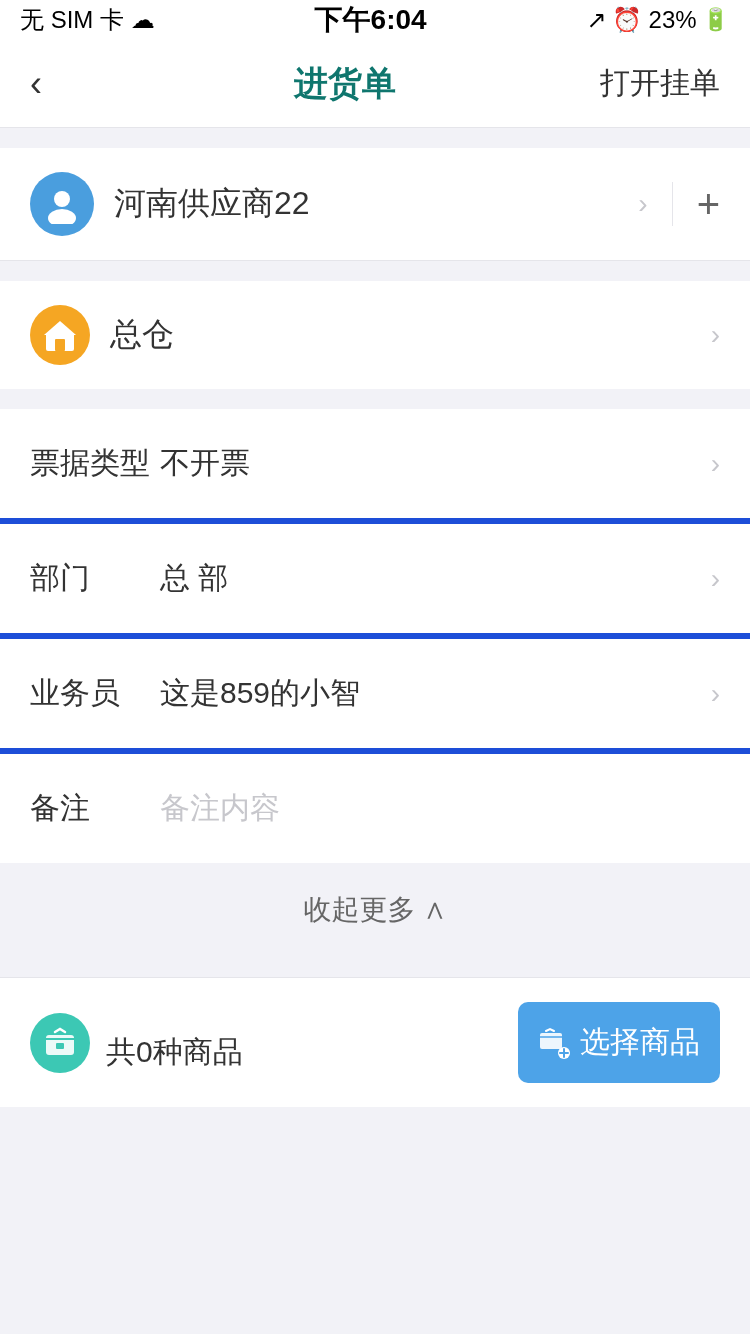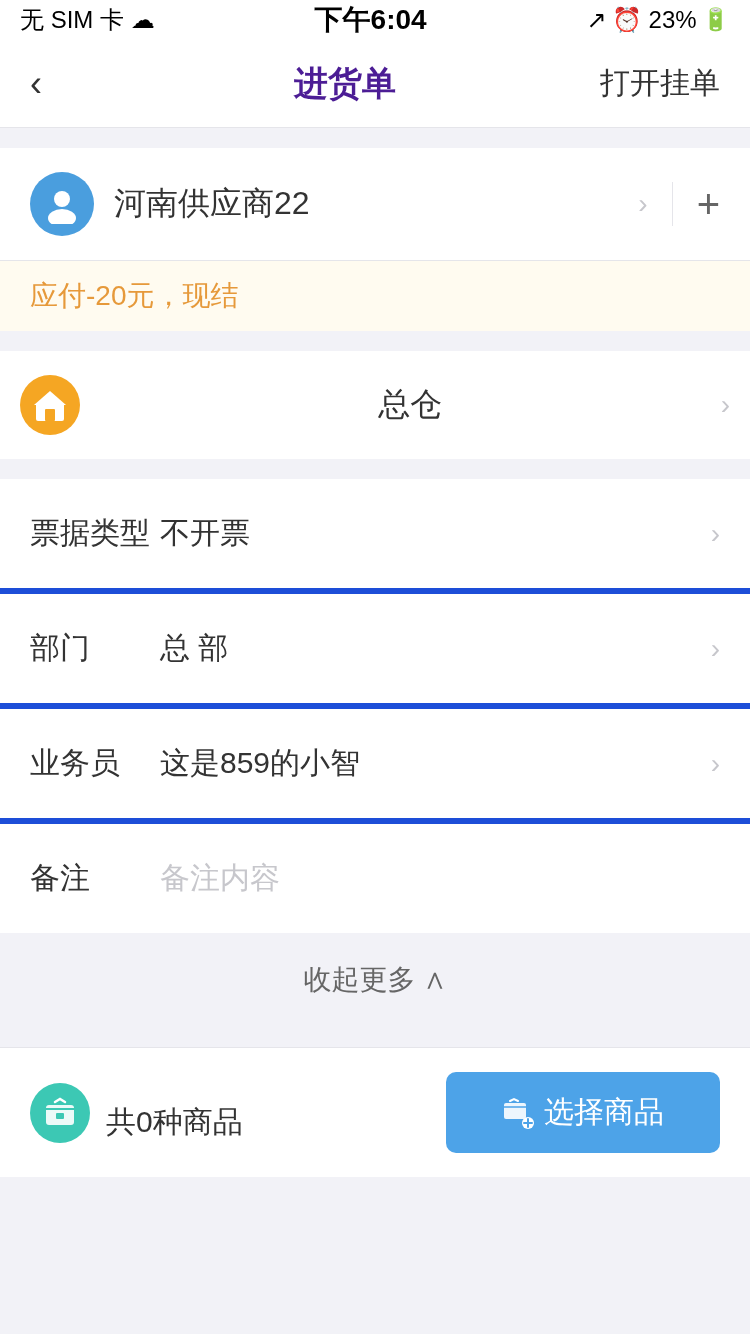--- a/index.html
+++ b/index.html
@@ -40,21 +40,21 @@
     }
     .nav-back {
       font-size: 36px;
       color: #333;
       cursor: pointer;
       width: 60px;
     }
     .nav-title {
       font-size: 34px;
       font-weight: 600;
-      color: #4c1d95;
+      color: #0f766e;
     }
     .nav-action {
       font-size: 30px;
       color: #333;
       cursor: pointer;
     }
 
     
     .section-gap {
       height: 20px;
@@ -117,23 +117,22 @@
       background: #fffbf0;
       padding: 16px 30px;
       font-size: 28px;
       color: #e6993a;
     }
 
     
     .warehouse-row {
       display: flex;
       align-items: center;
-      padding: 24px 20px;
-      background: #fff;
-      text-align: center;
+      padding: 24px 30px;
+      background: #fff;
     }
     .warehouse-icon-wrap {
       width: 60px;
       height: 60px;
       border-radius: 50%;
       background: #f5a623;
       display: flex;
       align-items: center;
       justify-content: center;
       margin-right: 20px;
@@ -206,21 +205,21 @@
       justify-content: center;
     }
     .goods-count {
       font-size: 30px;
       color: #333;
     }
     .select-btn {
       background: #4da3e8;
       color: #fff;
       font-size: 30px;
-      padding: 20px 56px;
+      padding: 20px 20px;
       border-radius: 10px;
       cursor: pointer;
       display: flex;
       align-items: center;
       gap: 10px;
     }
 
     
     .page-fill {
       flex: 1;
@@ -258,21 +257,20 @@
       <svg class="avatar-icon" viewBox="0 0 40 40" fill="none" xmlns="http://www.w3.org/2000/svg">
         <circle cx="20" cy="15" r="8" fill="white"></circle>
         <ellipse cx="20" cy="34" rx="14" ry="9" fill="white"></ellipse>
       </svg>
     </div>
     <span class="supplier-name">河南供应商22</span>
     <span class="chevron">›</span>
     <div class="divider-vertical"></div>
     <span class="add-btn">+</span>
   </div>
-  <div class="notice-banner">应付-20元，现结</div>
 </div>
 
 <div class="section-gap"></div>
 
 <div class="card">
   <div class="warehouse-row">
     <div class="warehouse-icon-wrap">
       <svg width="36" height="36" viewBox="0 0 36 36" fill="none" xmlns="http://www.w3.org/2000/svg">
         <rect x="4" y="16" width="28" height="18" rx="2" fill="white"></rect>
         <polygon points="2,18 18,4 34,18" fill="white"></polygon>

